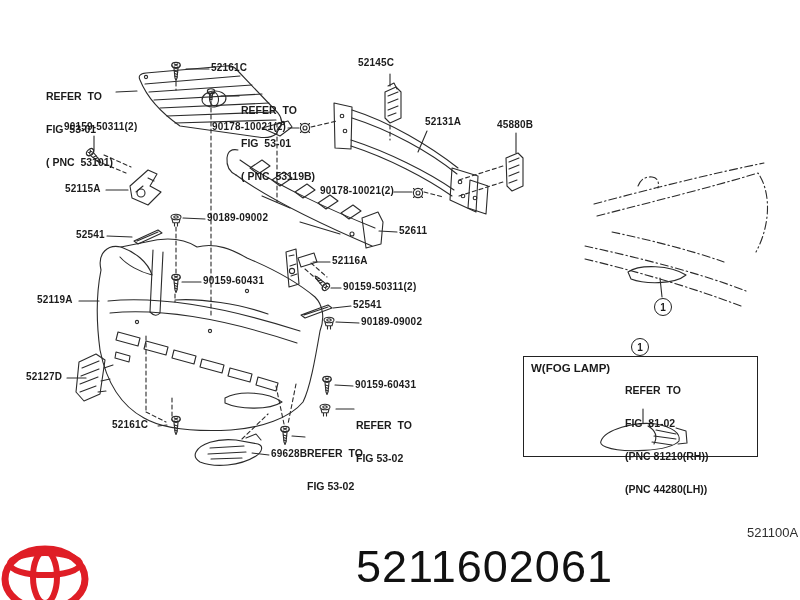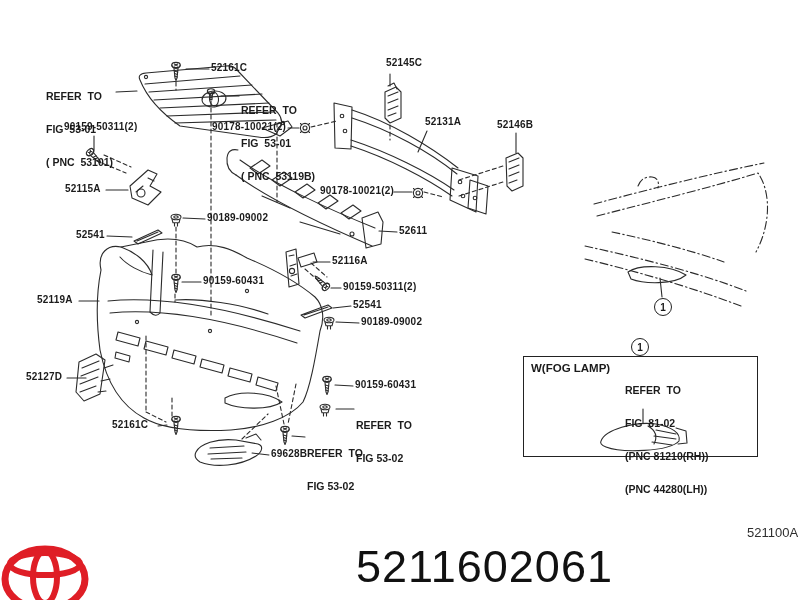--- a/index.html
+++ b/index.html
@@ -265,23 +265,23 @@
   </div>
 
   <div class="lbl" style="left:211px;top:62px">52161C</div>
 
   <div class="note" style="left:241px;top:83px">
     <div>REFER  TO</div>
     <div>FIG  53-01</div>
     <div>( PNC  53119B)</div>
   </div>
 
-  <div class="lbl" style="left:386px;top:57px">52145C</div>
+  <div class="lbl" style="left:358px;top:57px">52145C</div>
   <div class="lbl" style="left:425px;top:116px">52131A</div>
-  <div class="lbl" style="left:497px;top:119px">52146B</div>
+  <div class="lbl" style="left:497px;top:119px">45880B</div>
   <div class="lbl" style="left:64px;top:121px">90159-50311(2)</div>
   <div class="lbl" style="left:212px;top:121px">90178-10021(2)</div>
   <div class="lbl" style="left:65px;top:183px">52115A</div>
   <div class="lbl" style="left:320px;top:185px">90178-10021(2)</div>
   <div class="lbl" style="left:76px;top:229px">52541</div>
   <div class="lbl" style="left:207px;top:212px">90189-09002</div>
   <div class="lbl" style="left:399px;top:225px">52611</div>
   <div class="lbl" style="left:332px;top:255px">52116A</div>
   <div class="lbl" style="left:203px;top:275px">90159-60431</div>
   <div class="lbl" style="left:343px;top:281px">90159-50311(2)</div>

